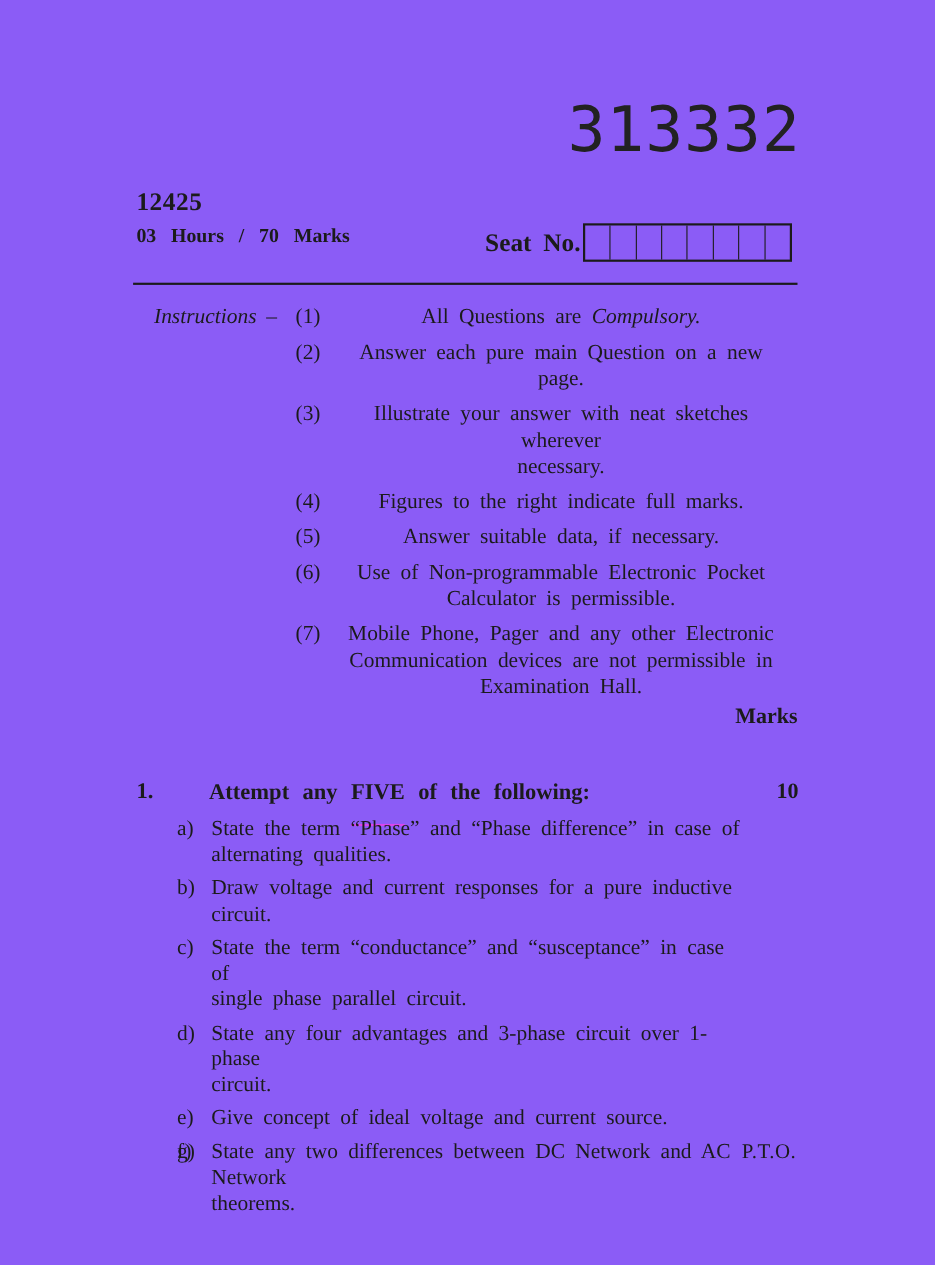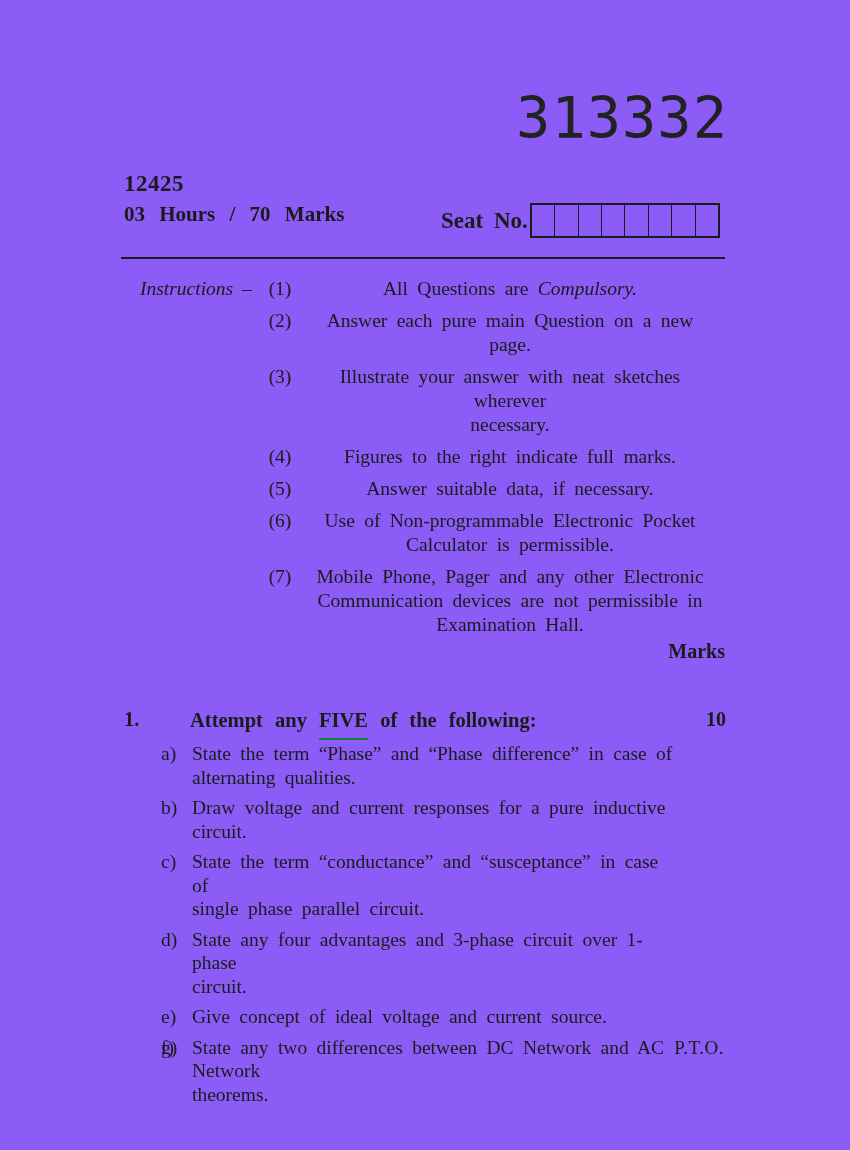--- a/index.html
+++ b/index.html
@@ -14,21 +14,21 @@
   
   .code-top{
     position:absolute; top:88px; right:122px;
     font-family:"DejaVu Sans Mono", monospace;
     font-size:57px; line-height:60px; font-weight:400;
     letter-spacing:1px; color:#222;
   }
   
   .hdr-left{position:absolute; left:124px; top:170px;}
   .paper-code{font-size:23px; font-weight:bold; line-height:28px; letter-spacing:0.5px;}
-  .hours-marks{font-size:21px; font-weight:bold; line-height:33px; word-spacing:9px;}
+  .hours-marks{font-size:18px; font-weight:bold; line-height:33px; word-spacing:9px;}
   
   .seat-row{position:absolute; left:441px; top:203px; display:flex; align-items:center;font-weight:bold;}
   .seat-label{font-size:23px; line-height:34px; word-spacing:5px; white-space:nowrap;}
   .seat-grid{display:flex; margin-left:2px; border:2px solid #1b1b1b;}
   .seat-cell{width:22.4px; height:31px; border-right:1.6px solid #1b1b1b;}
   .seat-cell:last-child{border-right:none;}
   
   .top-rule{position:absolute; left:121px; top:257px; width:604px; height:2.4px; background:#1b1b1b;}
   
   .instructions{position:absolute; left:140px; top:277px;text-align:center;}
@@ -50,21 +50,21 @@
     font-size:20px; font-weight:bold;
   }
   
   .question{position:absolute; left:124px; top:708px; width:602px;}
   .q-titlerow{position:relative; margin-bottom:10px;}
   .q-num{position:absolute; left:0; top:0; font-size:20.5px; font-weight:bold;}
   .q-title{
     margin-left:66px; font-size:20.5px; font-weight:bold;
     word-spacing:7px; line-height:24px;
   }
-  .q-title .u{border-bottom:2px solid #15803d; padding-bottom:7px;}
+  .q-title .u{border-bottom:2px solid #d946ef; padding-bottom:18px;}
   .q-marks{position:absolute; right:0; top:0; font-size:20px; font-weight:bold;}
   .q-item{position:relative; margin-bottom:7px;}
   .q-letter{position:absolute; left:37px; top:0; font-size:19.5px; line-height:23.5px;}
   .q-text{
     margin-left:68px; width:484px;
     font-size:19.5px; line-height:23.5px;
     word-spacing:4.5px; white-space:pre-line;
   }
   
   .pto{position:absolute; right:126px; top:1037px; font-size:19px; letter-spacing:0.5px;}

